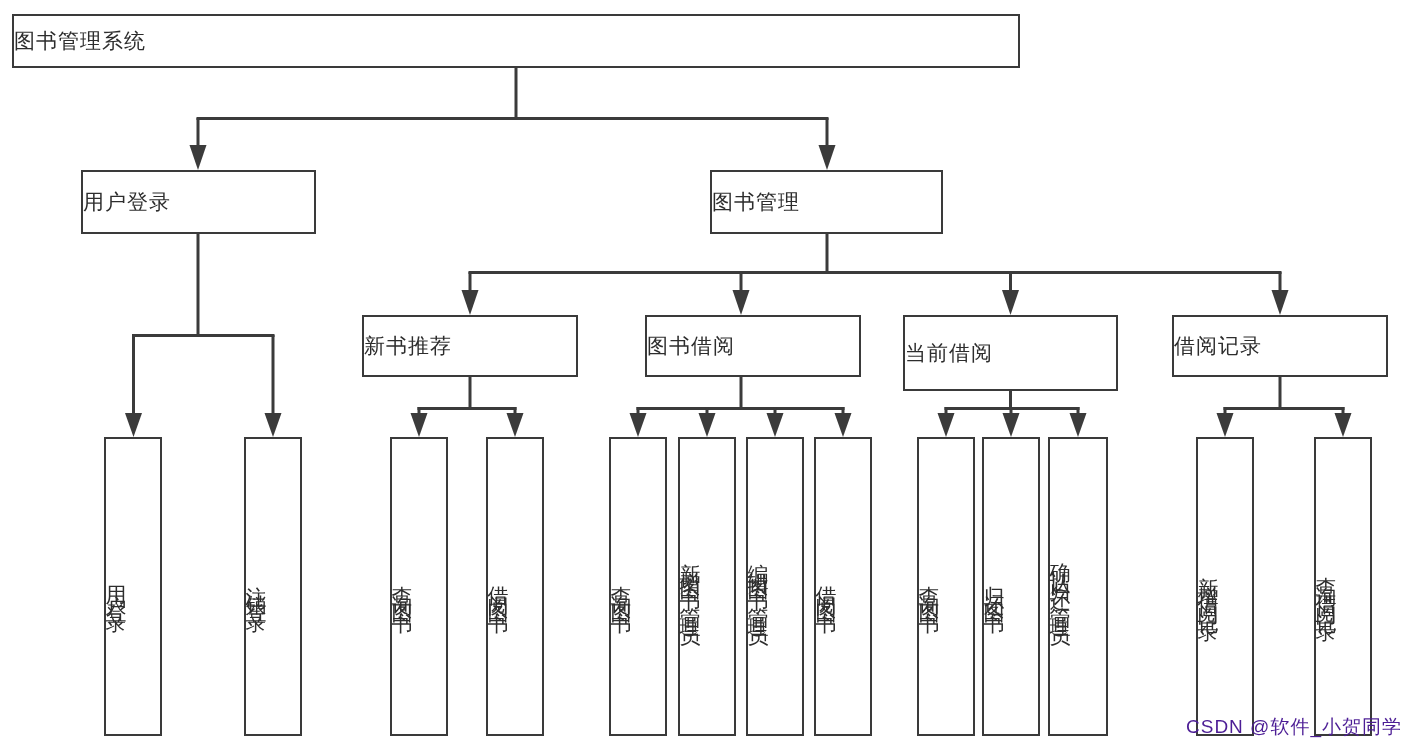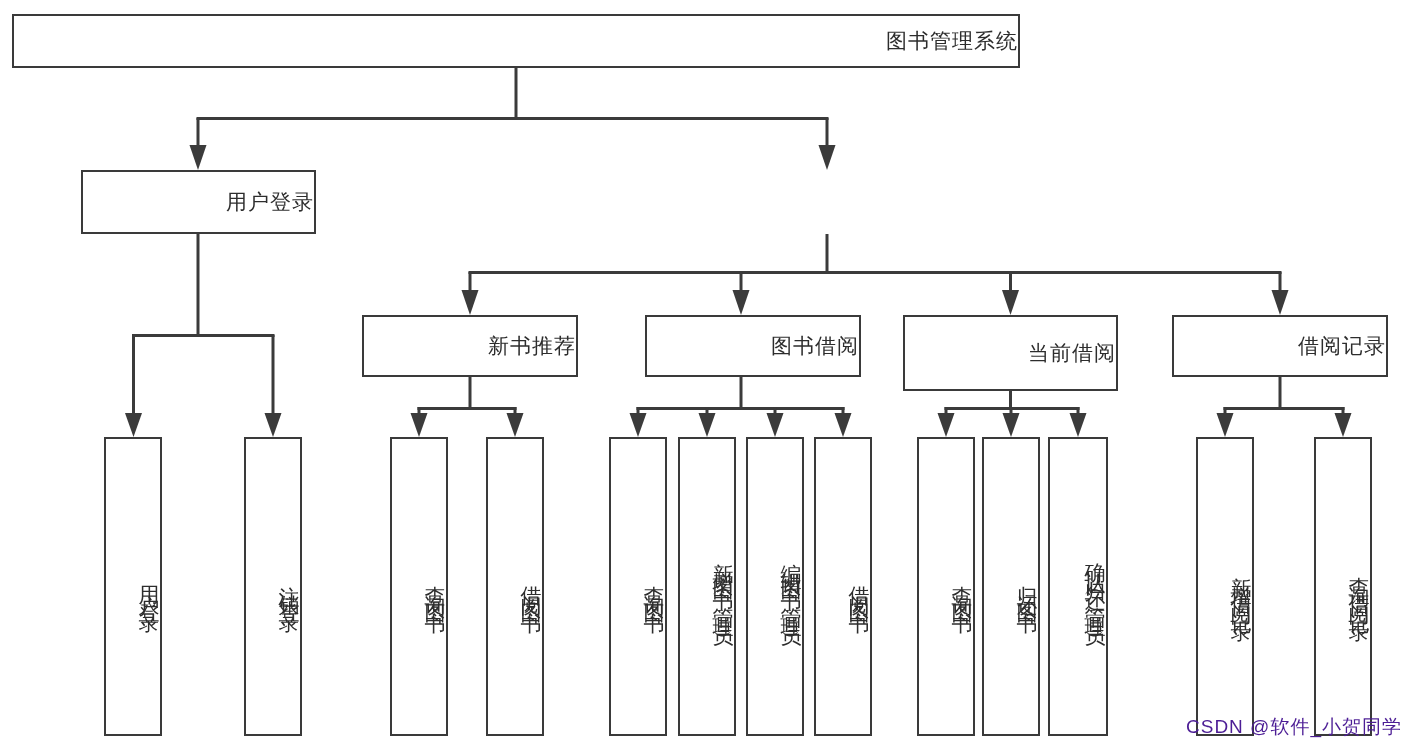--- a/index.html
+++ b/index.html
@@ -11,21 +11,21 @@
     overflow:hidden;
   }
   #connectors{position:absolute;left:0;top:0;width:1405px;height:747px;}
   #connectors line{stroke:#3b3b3b;stroke-width:3;}
   #connectors path{fill:#3b3b3b;stroke:none;}
   .node{
     position:absolute;
     box-sizing:border-box;
     background:#ffffff;
     border:2px solid #3a3a3a;
-    display:flex;align-items:center;justify-content:flex-end;
+    display:flex;align-items:center;justify-content:flex-start;
     color:#2d2d2d;
   }
   .h-node{font-size:21px;letter-spacing:1px;}
   .v-node{width:58px;height:299px;}
   .vtext{
     writing-mode:vertical-rl;
     text-orientation:mixed;
     font-size:21px;
     letter-spacing:9px;
     line-height:1;
@@ -130,20 +130,23 @@
     <path d="M1334.5 413 L1351.5 413 L1343 437 Z"></path>
   </svg>
 
   <div id="n-root" class="node h-node">
     <span>图书管理系统</span>
   </div>
 
   <div id="n-login" class="node h-node">
     <span>用户登录</span>
   </div>
+  <div id="n-mgmt" class="node h-node">
+    <span>图书管理</span>
+  </div>
 
   <div id="n-newrec" class="node h-node">
     <span>新书推荐</span>
   </div>
   <div id="n-borrow" class="node h-node">
     <span>图书借阅</span>
   </div>
   <div id="n-current" class="node h-node">
     <span>当前借阅</span>
   </div>

